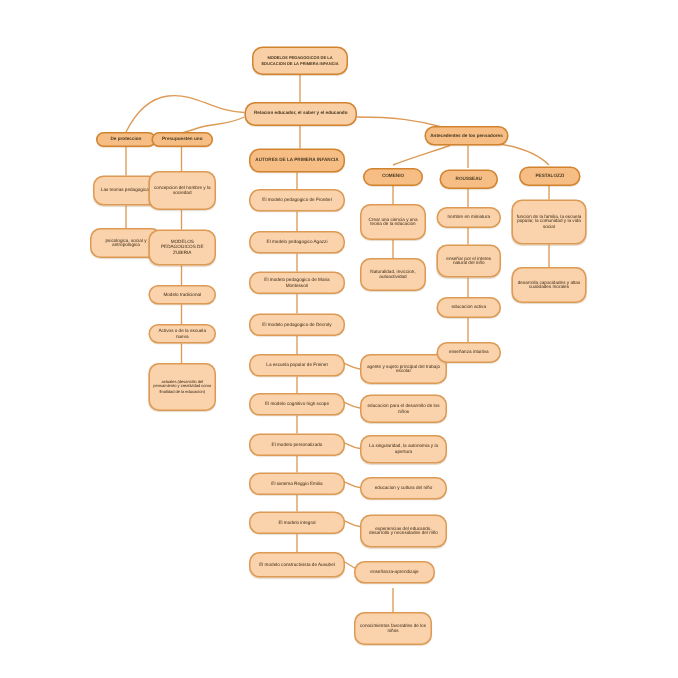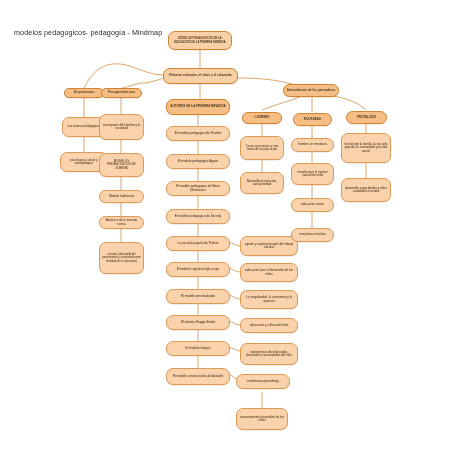--- a/index.html
+++ b/index.html
@@ -69,21 +69,20 @@
     border-color: #dd9a55;
   }
   .fs3 { font-size: 2.7px; }
   .fs35 { font-size: 3.1px; }
 </style>
 </head>
 <body>
 
 <div id="page">
 
-  <div class="title">modelos pedagogicos- pedagogía - Mindmap</div>
 
   <svg id="edges" viewBox="0 0 452 452">
     <g fill="none" stroke="#dd9a55" stroke-width="0.9">
 
       <path d="M200,50 L200,68"></path>
 
       <path d="M163,75 C140,74 132,62 112,64 C96,66 88,80 84,88"></path>
       <path d="M163,78 C150,84 140,82 130,86 C124,88 122,88 120,89"></path>
 
       <path d="M200,84 L200,99"></path>

